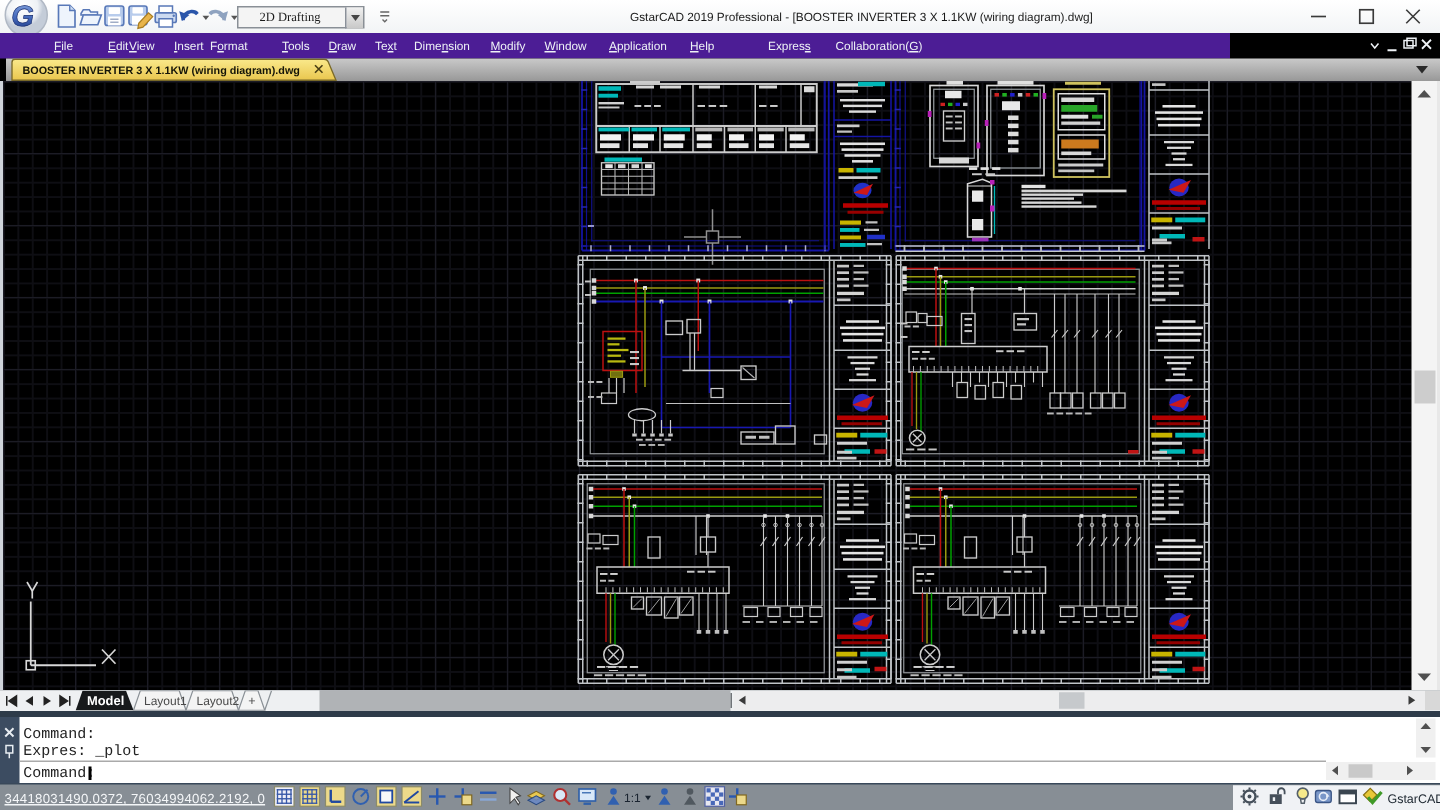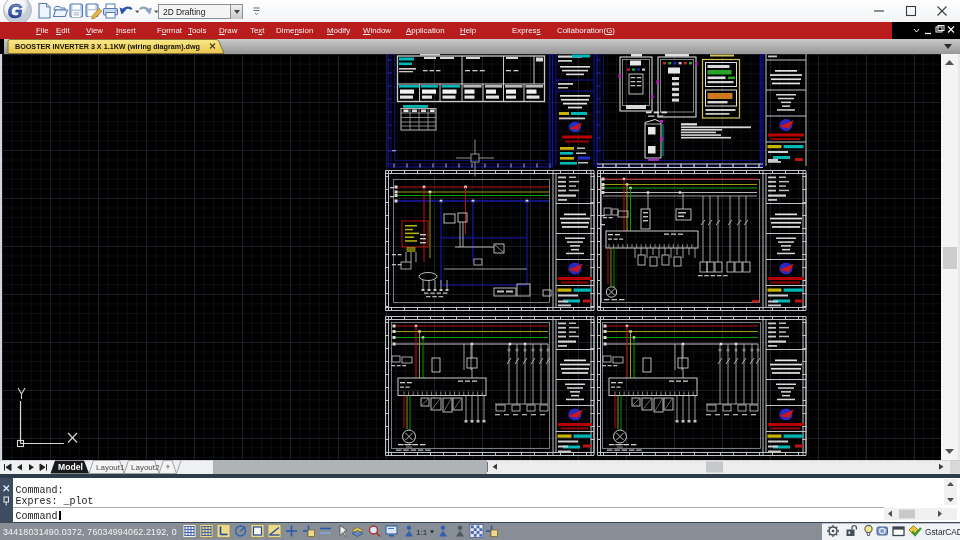--- a/index.html
+++ b/index.html
@@ -1,21 +1,21 @@
 <!DOCTYPE html>
 <html><head><meta charset="utf-8"><style>
 * { margin:0; padding:0; box-sizing:border-box; }
 html,body { width:960px; height:540px; overflow:hidden; font-family:"Liberation Sans", sans-serif; background:#000; }
 #titlebar { position:absolute; left:0; top:0; width:960px; height:22px; background:linear-gradient(#ffffff,#f2f4f6); }
 #titletext { position:absolute; left:420px; top:7px; font-size:7.9px; color:#1a1a1a; }
 #combo { position:absolute; left:158px; top:3.5px; width:85px; height:15.5px; background:#f4f4f4; border:1px solid #898f96; font-size:8.4px; color:#1a1a1a; }
-#combo span { position:absolute; left:4px; top:2.5px; }
+#combo span { position:absolute; left:14px; top:2.5px;font-family:Liberation Serif, serif; }
 #combobtn { position:absolute; right:0px; top:0px; width:12px; height:14px; background:linear-gradient(#f0f0f0,#c8c8c8); border-left:1px solid #8a9099; }
 #combobtn:after { content:""; position:absolute; left:3px; top:5px; border-left:3px solid transparent; border-right:3px solid transparent; border-top:4px solid #444; }
-#menubar { position:absolute; left:0; top:22px; width:892px; height:17px; background:#b91c1c; }
+#menubar { position:absolute; left:0; top:22px; width:820px; height:17px; background:#4c1d95; }
 .mi { position:absolute; top:4px; font-size:7.9px; color:#eef2f6; }
 .mi u { text-decoration:underline; }
 #appear { position:absolute; left:871px; top:20px; font-size:10px; color:#eef2f6; }
 #tabbar { position:absolute; left:4px; top:39px; width:960px; height:15px; background:linear-gradient(#c9c9c9,#989898); }
 #tabovf { position:absolute; left:940px; top:5px; border-left:4px solid transparent; border-right:4px solid transparent; border-top:5px solid #2a2a2a; }
 #canvas { position:absolute; left:2px; top:54px; width:939px; height:406px; background-color:#000;
   background-image:
     linear-gradient(#1c1c25 1px, transparent 1px), linear-gradient(90deg, #1c1c25 1px, transparent 1px),
     linear-gradient(#0e0e13 1px, transparent 1px), linear-gradient(90deg, #0e0e13 1px, transparent 1px);
   background-size: 48px 48px, 48px 48px, 9.6px 9.6px, 9.6px 9.6px; }
@@ -23,21 +23,21 @@
 #vscroll { position:absolute; left:941px; top:54px; width:17px; height:406px; background:#f4f4f4; }
 #vthumb { position:absolute; left:1.5px; top:193px; width:14px; height:22px; background:#cdcdcd; }
 #redge { position:absolute; left:958px; top:54px; width:2px; height:406px; background:#e8e8e8; }
 #tabrow { position:absolute; left:0; top:460px; width:924px; height:14px; }
 #darkband { position:absolute; left:0; top:474px; width:960px; height:4px; background:#2e3b49; }
 #cmd { position:absolute; left:0; top:478px; width:960px; height:44px; background:#ffffff; font-family:"Liberation Mono", monospace; font-size:9px; color:#111; }
 .cl { position:absolute; left:15.5px; white-space:pre; font-family:"Liberation Mono", monospace; font-size:10px; color:#222; }
 #caret { position:absolute; left:59px; top:511px; width:1.5px; height:9px; background:#000; }
 #gutter { position:absolute; left:0; top:478px; width:13px; height:44px; background:#3c4c61; }
 #statusbar { position:absolute; left:0; top:522px; width:960px; height:18px; background:#878e95; border-top:1.5px solid #39485a; }
-#coords { position:absolute; left:3px; top:527px; font-size:8.8px; color:#f4f6f8; letter-spacing:0.2px; }
+#coords { position:absolute; left:3px; top:527px; font-size:8.8px; color:#f4f6f8; letter-spacing:0.2px;text-decoration:underline; }
 svg { position:absolute; left:0; top:0; }
 </style></head>
 <body>
 <div id="titlebar">
   <svg width="260" height="22" viewBox="0 0 260 22">
       <defs>
         <radialGradient id="ball" cx="40%" cy="30%">
           <stop offset="0%" stop-color="#ffffff"></stop>
           <stop offset="75%" stop-color="#eef1f5"></stop>
           <stop offset="100%" stop-color="#c4ccd8"></stop>
@@ -75,33 +75,34 @@
 <path d="M 154 10.5 l 4.5 0 l -2.25 2.8 Z" fill="#555555"></path>
     </svg>
   <div id="combo">
       <span>2D Drafting</span>
       <div id="combobtn"></div>
     </div>
   <svg id="chevs" width="20" height="22" viewBox="0 0 20 22" style="left:248px">
       <path d="M 5.5 8 h 6 M 5.5 10.5 h 6" stroke="#666" stroke-width="1"></path>
       <path d="M 7 13 l 1.5 1.5 l 1.5 -1.5" fill="none" stroke="#666" stroke-width="0.9"></path>
     </svg>
+  <div id="titletext">GstarCAD 2019 Professional - [BOOSTER INVERTER 3 X 1.1KW (wiring diagram).dwg]</div>
   <svg width="960" height="22" viewBox="0 0 960 22" style="pointer-events:none">
       <line x1="874" y1="11" x2="884" y2="11" stroke="#3a3a3a" stroke-width="1.1"></line>
 <rect x="906.5" y="6.5" width="9" height="9" fill="none" stroke="#3a3a3a" stroke-width="1.1"></rect>
 <line x1="937.5" y1="6.5" x2="946.5" y2="15.5" stroke="#3a3a3a" stroke-width="1.1"></line>
 <line x1="946.5" y1="6.5" x2="937.5" y2="15.5" stroke="#3a3a3a" stroke-width="1.1"></line>
     </svg>
 </div>
 <div id="menubar">
     <span class="mi" style="left:36px"><u>F</u>ile</span>
-    <span class="mi" style="left:56px"><u>E</u>dit</span>
+    <span class="mi" style="left:72px"><u>E</u>dit</span>
     <span class="mi" style="left:86px"><u>V</u>iew</span>
     <span class="mi" style="left:116px"><u>I</u>nsert</span>
-    <span class="mi" style="left:157px">F<u>o</u>rmat</span>
+    <span class="mi" style="left:140px">F<u>o</u>rmat</span>
     <span class="mi" style="left:188px"><u>T</u>ools</span>
     <span class="mi" style="left:219px"><u>D</u>raw</span>
     <span class="mi" style="left:250px">Te<u>x</u>t</span>
     <span class="mi" style="left:276px">Dime<u>n</u>sion</span>
     <span class="mi" style="left:327px"><u>M</u>odify</span>
     <span class="mi" style="left:363px"><u>W</u>indow</span>
     <span class="mi" style="left:406px"><u>A</u>pplication</span>
     <span class="mi" style="left:460px"><u>H</u>elp</span>
     <span class="mi" style="left:512px">Expres<u>s</u></span>
     <span class="mi" style="left:557px">Collaboration(<u>G</u>)</span>

